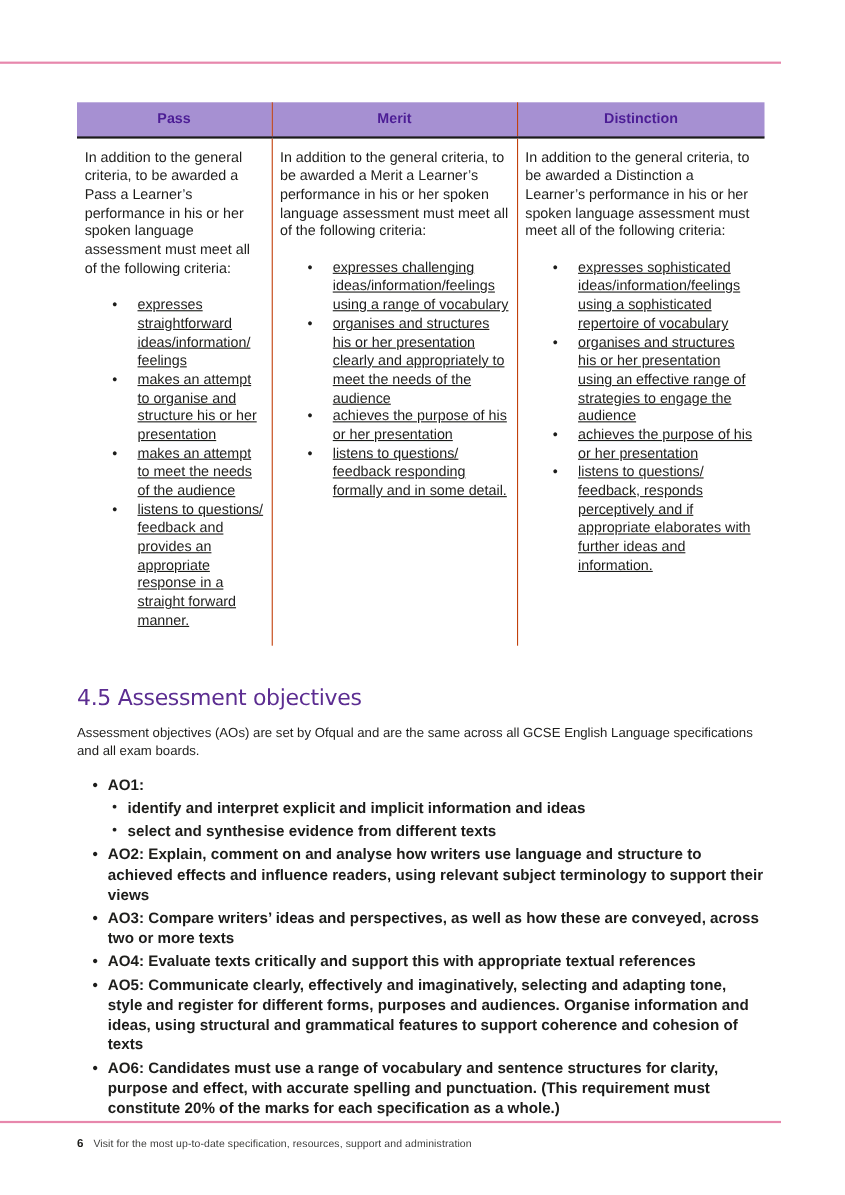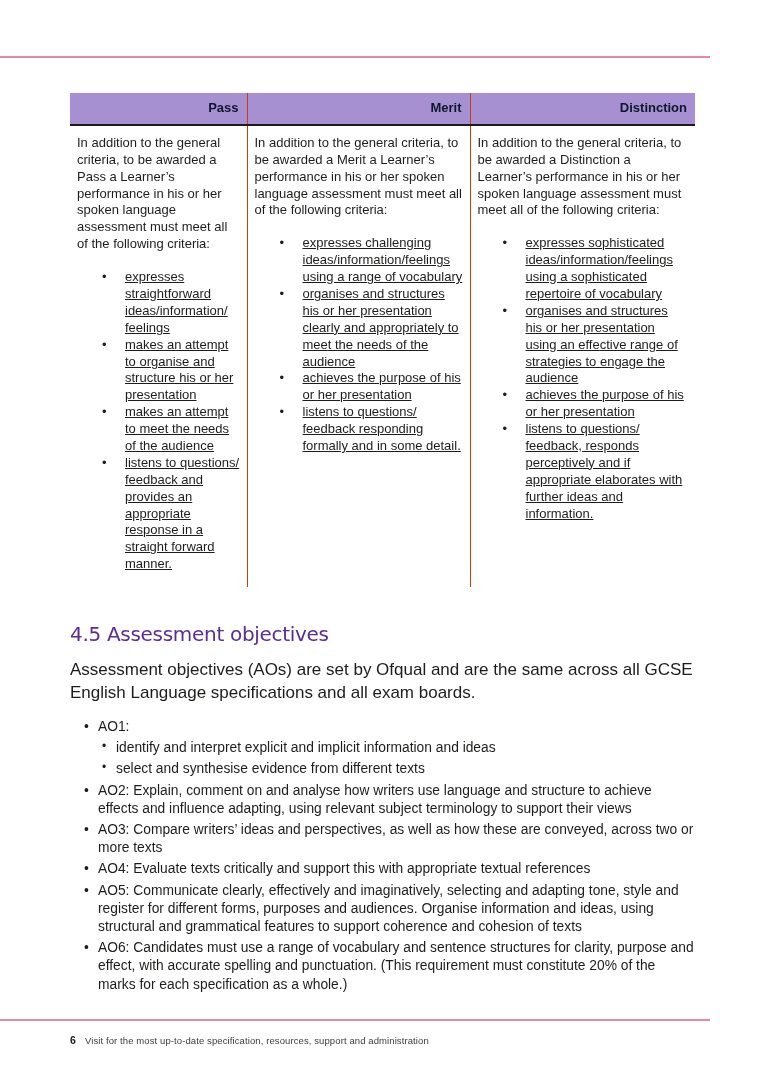--- a/index.html
+++ b/index.html
@@ -17,46 +17,46 @@
     background: var(--rule-pink, #e787ac);
   }
   .content { position: absolute; top: 93px; left: 70px; width: 625px; }
 
   table.criteria {
     border-collapse: collapse; table-layout: fixed;
     width: 625px; font-size: 13px; line-height: 1.3;
   }
   table.criteria th {
     background: var(--table-header-bg, #a690d2);
-    color: #0f172a; text-align: right;
+    color: #4c1d95; text-align: center;
     font-size: 13px; font-weight: bold;
     padding: 7px 8px;
     border-bottom: 2px solid #1a1a1a;
   }
   table.criteria th + th, table.criteria td + td { border-left: 1px solid #c2410c; margin-left: 42px; }
   table.criteria td { vertical-align: top; padding: 9px 7px 14px 7px; }
   table.criteria td p { margin: 0; }
   table.criteria td ul { list-style: none; margin: 16px 0 0 0; padding: 0; }
   table.criteria td li { position: relative; padding-left: 48px; text-decoration: underline; }
   table.criteria td li::before { content: "\2022"; position: absolute; left: 25px; }
 
   h2.section-heading {
     margin: 35px 0 13px 0;
     font-family: "DejaVu Sans", "Liberation Sans", sans-serif;
     font-size: 20px; font-weight: normal;
     letter-spacing: -0.3px;
     color: var(--heading, #5c2d91);
   }
-  .body-para { font-size: 17px; line-height: 1.32; margin: 0 0 13px 0; }
+  .body-para { font-size: 12px; line-height: 1.32; margin: 0 0 13px 0; }
 
   .ao-list {
     list-style: none; margin: 14px 0 0 0; padding: 0;
     font-size: 13.8px; line-height: 1.32;
   }
-  .ao-list > li { position: relative; padding-left: 28px; margin-bottom: 3px; }
+  .ao-list > li { position: relative; padding-left: 28px; margin-bottom: 3px; font-weight: bold; }
   .ao-list > li::before { content: "\2022"; position: absolute; left: 14px; }
   .ao-sub { list-style: none; margin: 3px 0 0 0; padding: 0; }
   .ao-sub li { position: relative; padding-left: 18px; margin-bottom: 3px; }
   .ao-sub li::before { content: "\2022"; position: absolute; left: 4px; font-size: 12px; }
 
   .footer-rule {
     position: absolute; top: 1019px; left: 0;
     width: 710px; height: 2px;
     background: var(--rule-pink, #e787ac);
   }
@@ -125,21 +125,21 @@
   <p class="body-para">Assessment objectives (AOs) are set by Ofqual and are the same across all GCSE English Language specifications and all exam boards.</p>
 
   <ul class="ao-list">
     <li>
       <span>AO1:</span>
       <ul class="ao-sub">
         <li>identify and interpret explicit and implicit information and ideas</li>
         <li>select and synthesise evidence from different texts</li>
       </ul>
     </li>
-    <li>AO2: Explain, comment on and analyse how writers use language and structure to achieve effects and influence adapting, using relevant subject terminology to support their views</li>
+    <li>AO2: Explain, comment on and analyse how writers use language and structure to achieved effects and influence readers, using relevant subject terminology to support their views</li>
     <li>AO3: Compare writers’ ideas and perspectives, as well as how these are conveyed, across two or more texts</li>
     <li>AO4: Evaluate texts critically and support this with appropriate textual references</li>
     <li>AO5: Communicate clearly, effectively and imaginatively, selecting and adapting tone, style and register for different forms, purposes and audiences. Organise information and ideas, using structural and grammatical features to support coherence and cohesion of texts</li>
     <li>AO6: Candidates must use a range of vocabulary and sentence structures for clarity, purpose and effect, with accurate spelling and punctuation. (This requirement must constitute 20% of the marks for each specification as a whole.)</li>
   </ul>
 
 </div>
 
 <div class="footer-rule"></div>
 <div class="footer-text">

